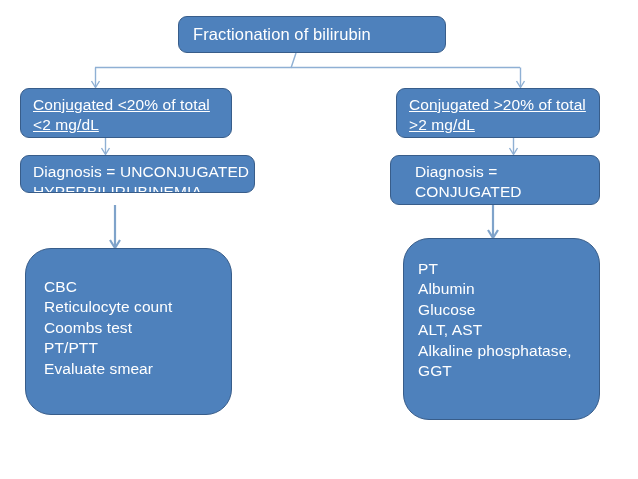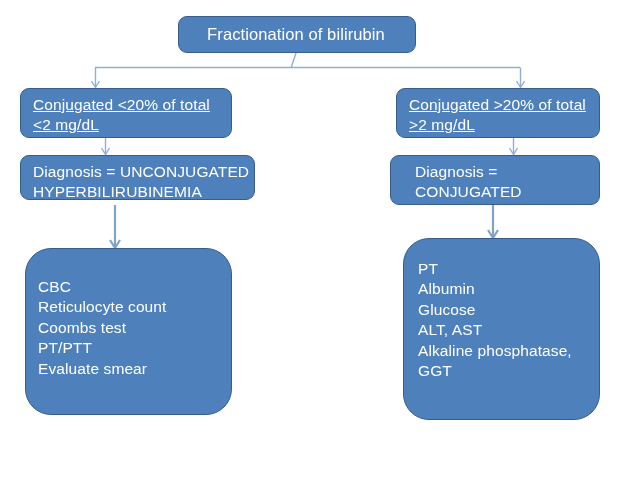--- a/index.html
+++ b/index.html
@@ -28,41 +28,40 @@
     line-height: 1.32;
     letter-spacing: 0.1px;
     white-space: pre-line;
     overflow: hidden;
   }
   .node.r-small { border-radius: 9px; }
   .node.r-large { border-radius: 26px; }
 
   #node-root {
     left: 178px; top: 16px;
-    width: 238px; height: 37px;
+    width: 268px; height: 37px;
     padding: 7px 16px 0 14px;
     font-size: 16.5px;
     border-radius: 9px;
-    text-align: center;
   }
   #node-left-criteria {
     left: 20px; top: 88px;
     width: 212px; height: 50px;
     padding: 6px 0 0 12px;
     text-decoration: underline;
   }
   #node-left-diagnosis {
     left: 20px; top: 155px;
-    width: 235px; height: 45px;
+    width: 235px; height: 38px;
     padding: 6px 0 16px 12px;
   }
   #node-left-workup {
     left: 25px; top: 248px;
     width: 207px; height: 167px;
-    padding: 28px 0 0 12px;
+    padding: 28px 0 0 18px;
   }
   #node-right-criteria {
     left: 396px; top: 88px;
     width: 204px; height: 50px;
     padding: 6px 0 0 12px;
     text-decoration: underline;
   }
   #node-right-diagnosis {
     left: 390px; top: 155px;
     width: 210px; height: 50px;

